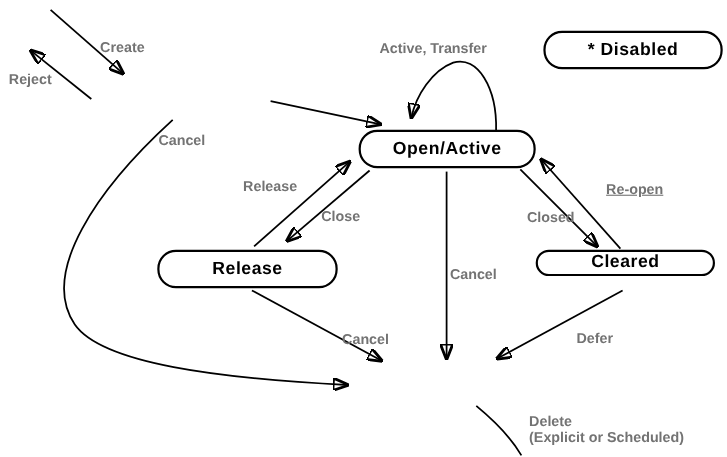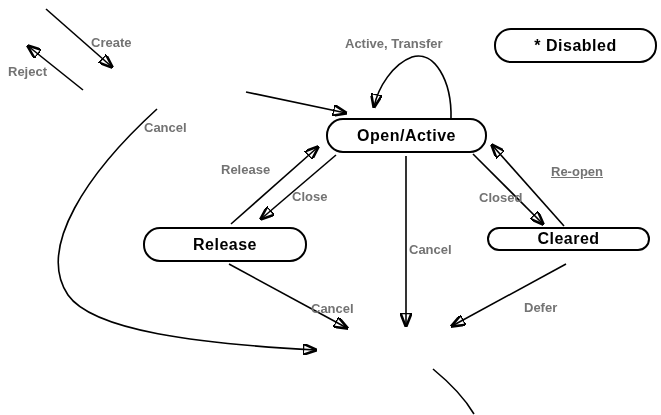--- a/index.html
+++ b/index.html
@@ -108,15 +108,17 @@
   <div class="edge-label" id="lb-refer">Active, Transfer</div>
   <div class="edge-label" id="lb-cancel-queued">Cancel</div>
   <div class="edge-label" id="lb-release">Release</div>
   <div class="edge-label" id="lb-defer">Close</div>
   <div class="edge-label" id="lb-clear">Closed</div>
   <div class="edge-label" id="lb-reopen">Re-open</div>
   <div class="edge-label" id="lb-cancel-open">Cancel</div>
   <div class="edge-label" id="lb-cancel-deferred">Cancel</div>
   <div class="edge-label" id="lb-close">Defer</div>
   <div class="edge-label" id="lb-delete">
+    <span>Delete</span>
+    <span>(Explicit or Scheduled)</span>
   </div>
 
 </div>
 
 </body></html>

